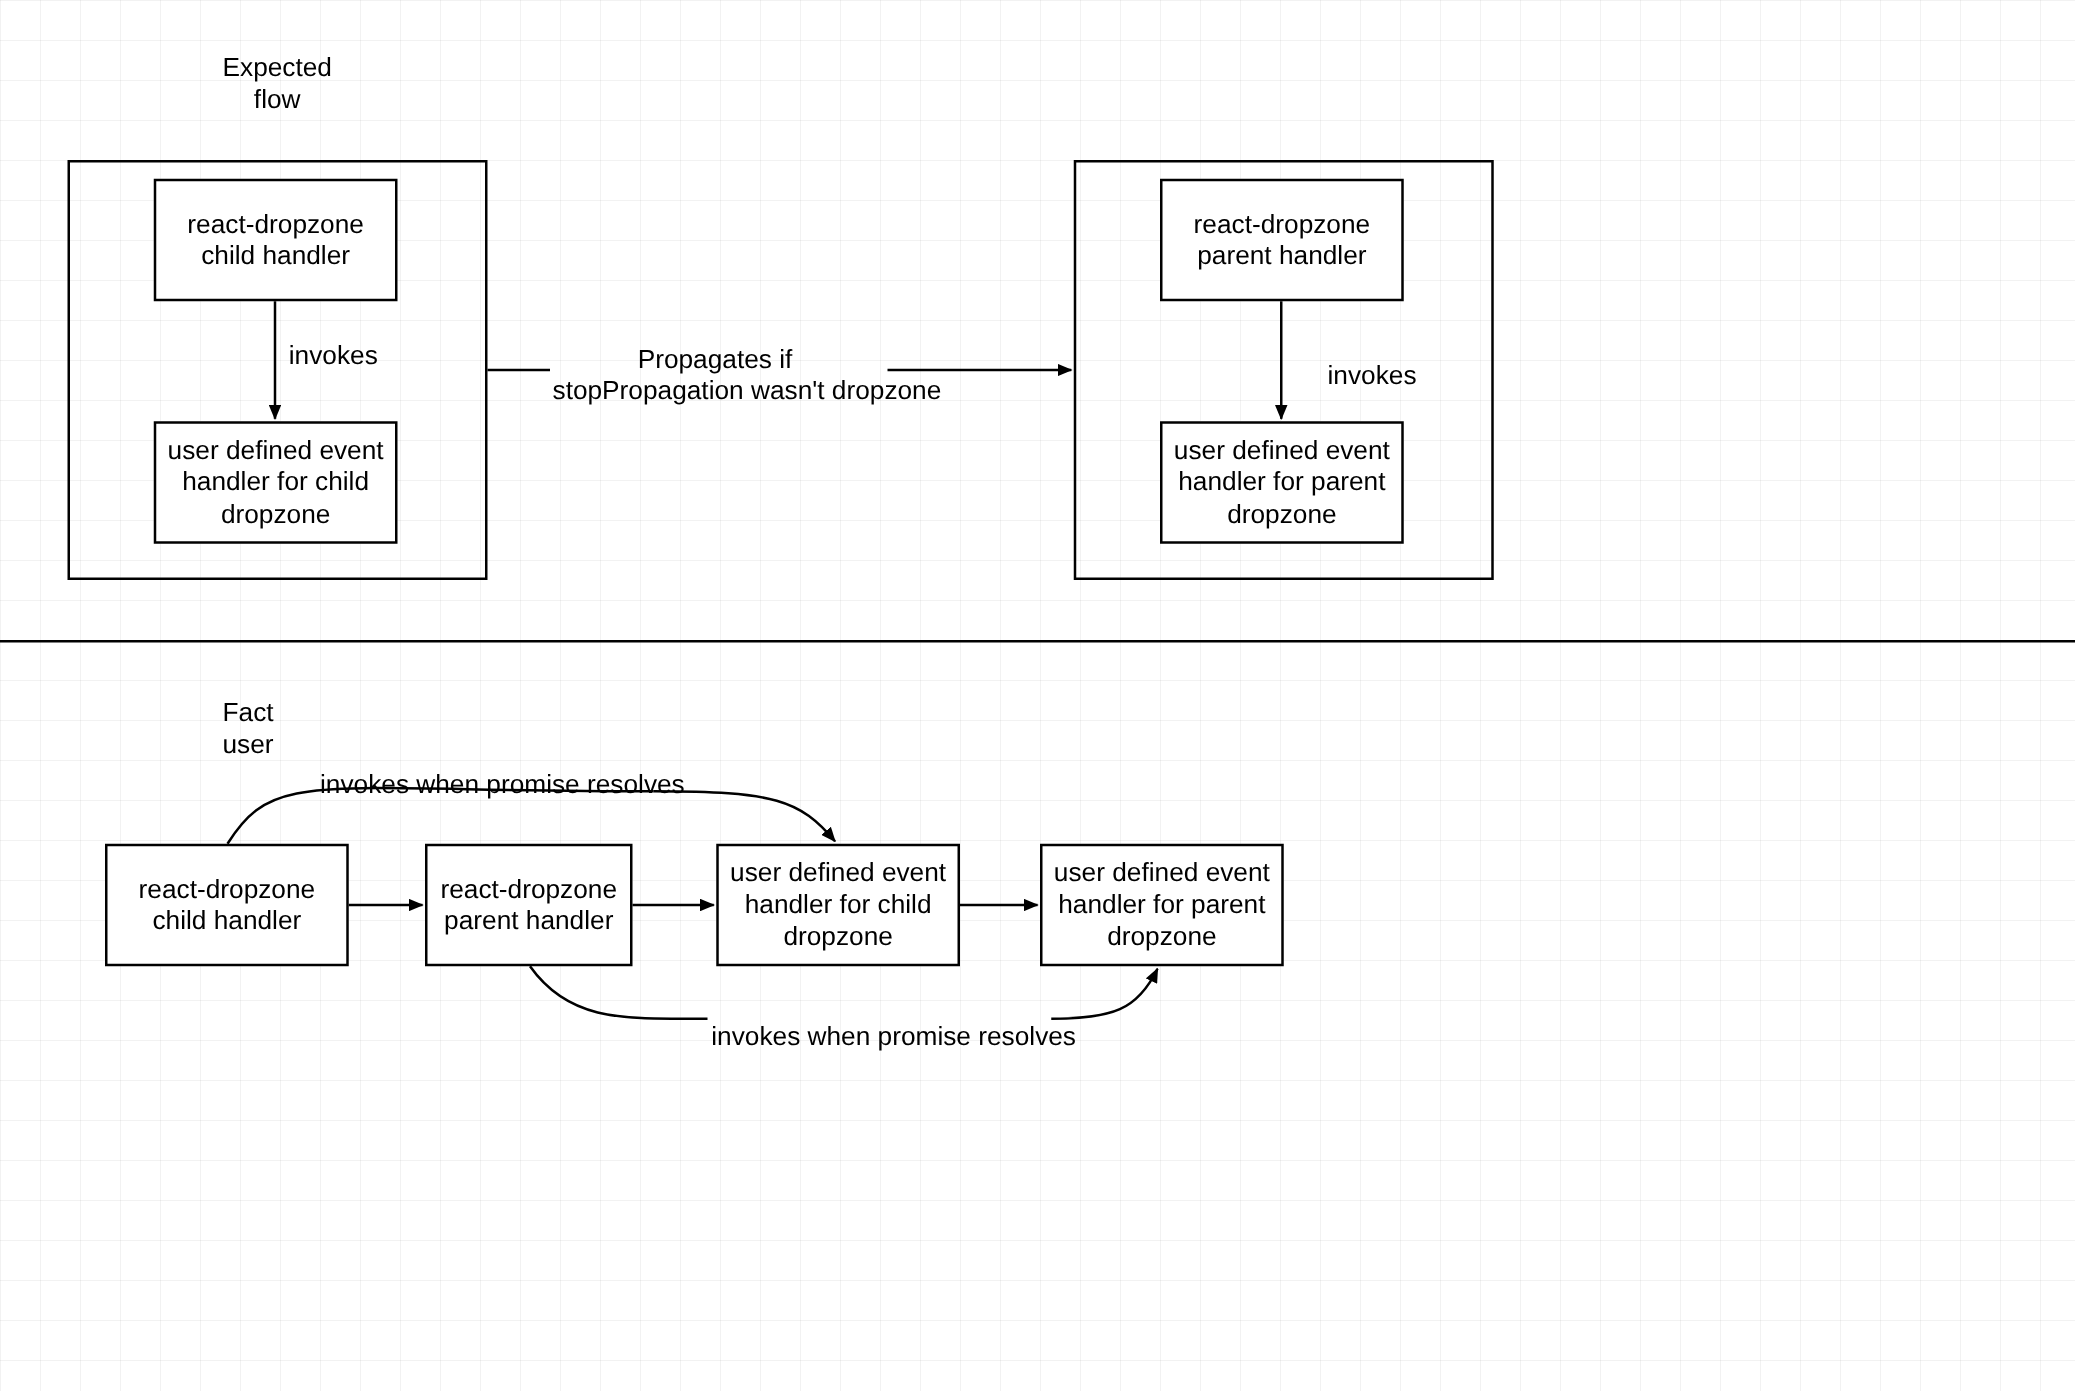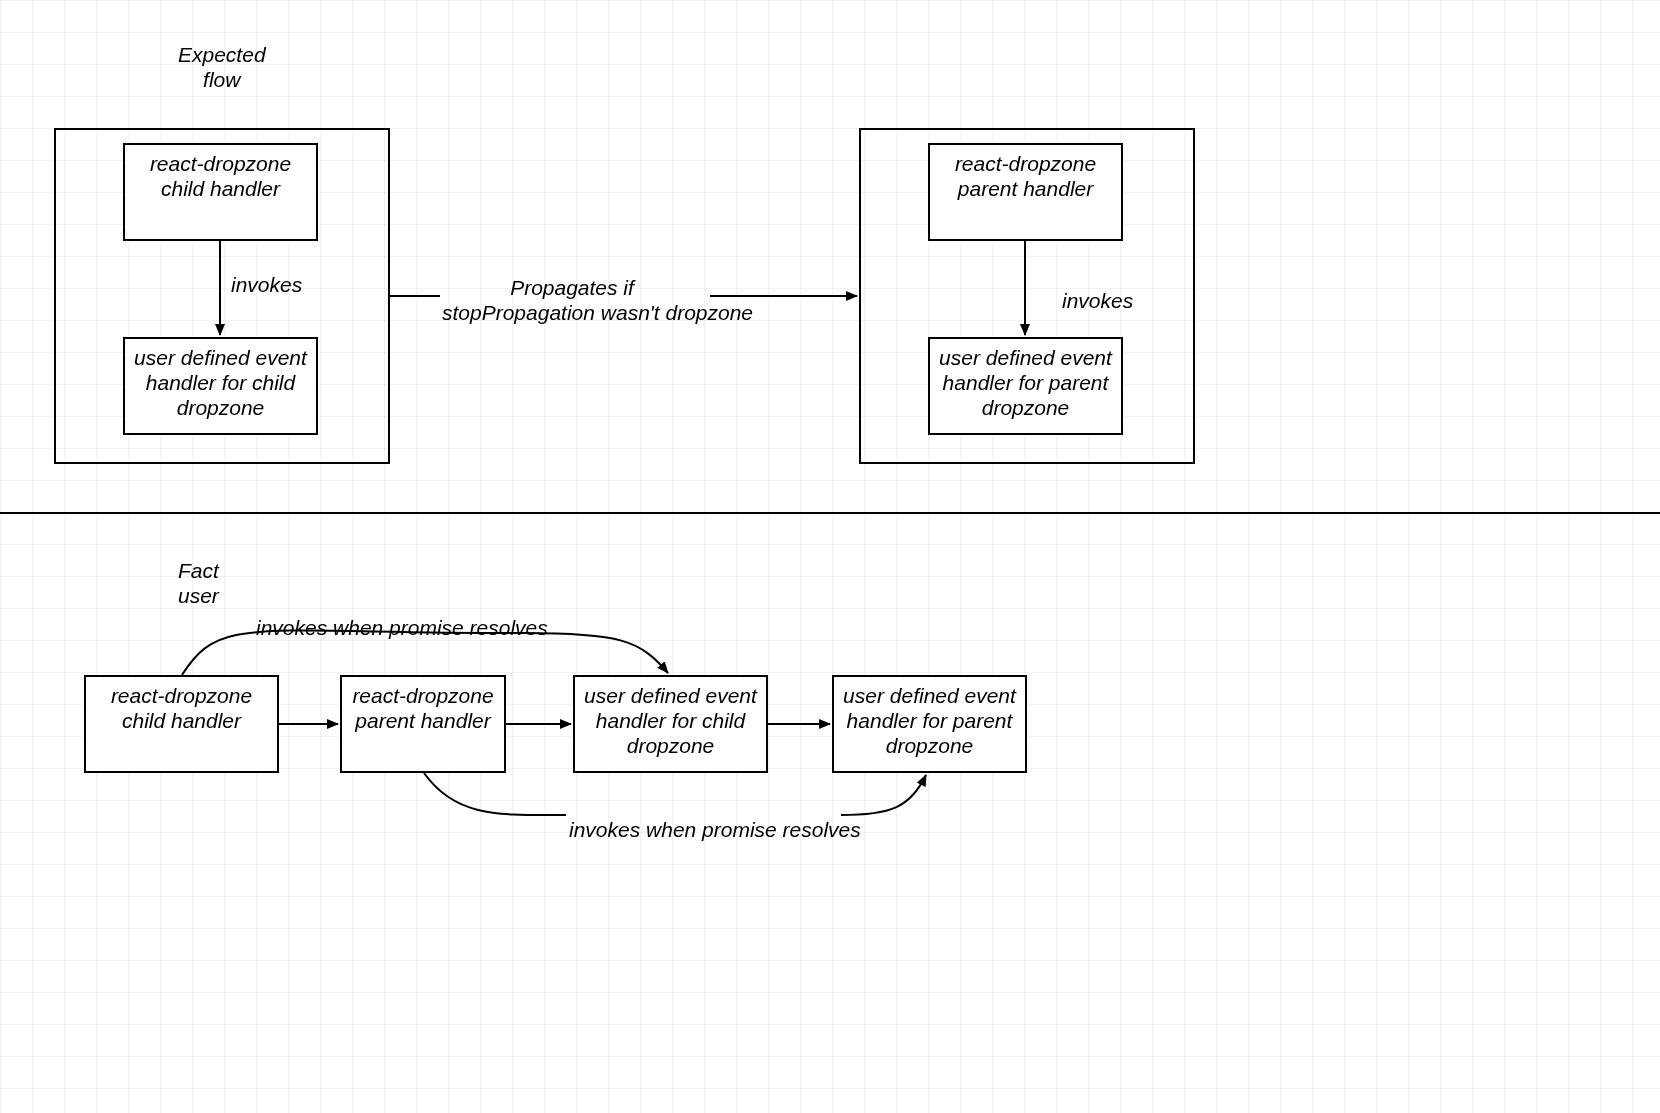--- a/index.html
+++ b/index.html
@@ -18,39 +18,37 @@
         linear-gradient(to bottom, rgba(0,0,0,0.05) 1px, transparent 1px);
       background-size: 32px 32px;
     }
     .label {
       position: absolute;
       font-size: 21px;
       color: #000;
       text-align: center;
       line-height: 1.2;
       white-space: pre;
-      font-style: italic;
     }
     .big-box {
       position: absolute;
       border: 2px solid #000;
       background: transparent;
     }
     .small-box {
       position: absolute;
       border: 2px solid #000;
       background: #fff;
       display: flex;
-      align-items: flex-start;
+      align-items: center;
       justify-content: center;
       text-align: center;
       font-size: 21px;
       line-height: 1.2;
       padding: 6px;
-      font-style: italic;
     }
     .divider {
       position: absolute;
       left: 0;
       right: 0;
       height: 0;
       border-top: 2px solid #000;
     }
     svg.overlay {
       position: absolute;

